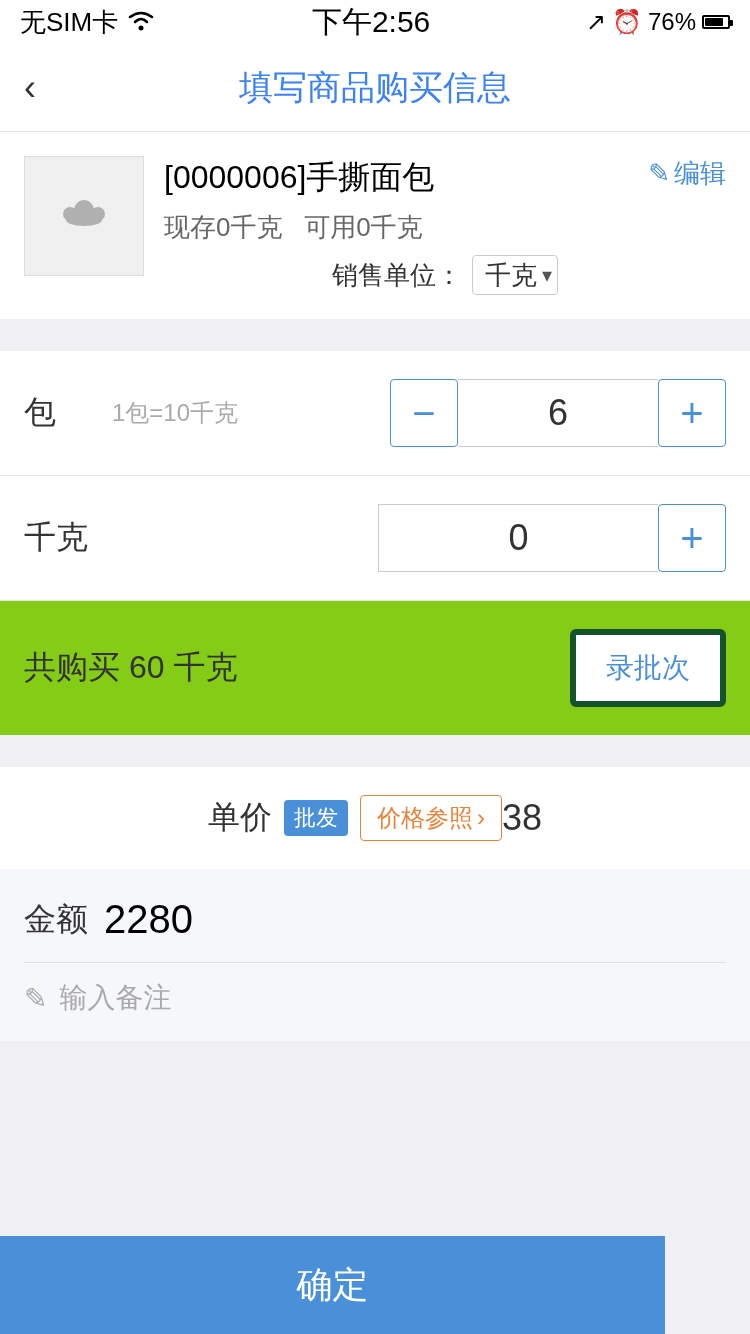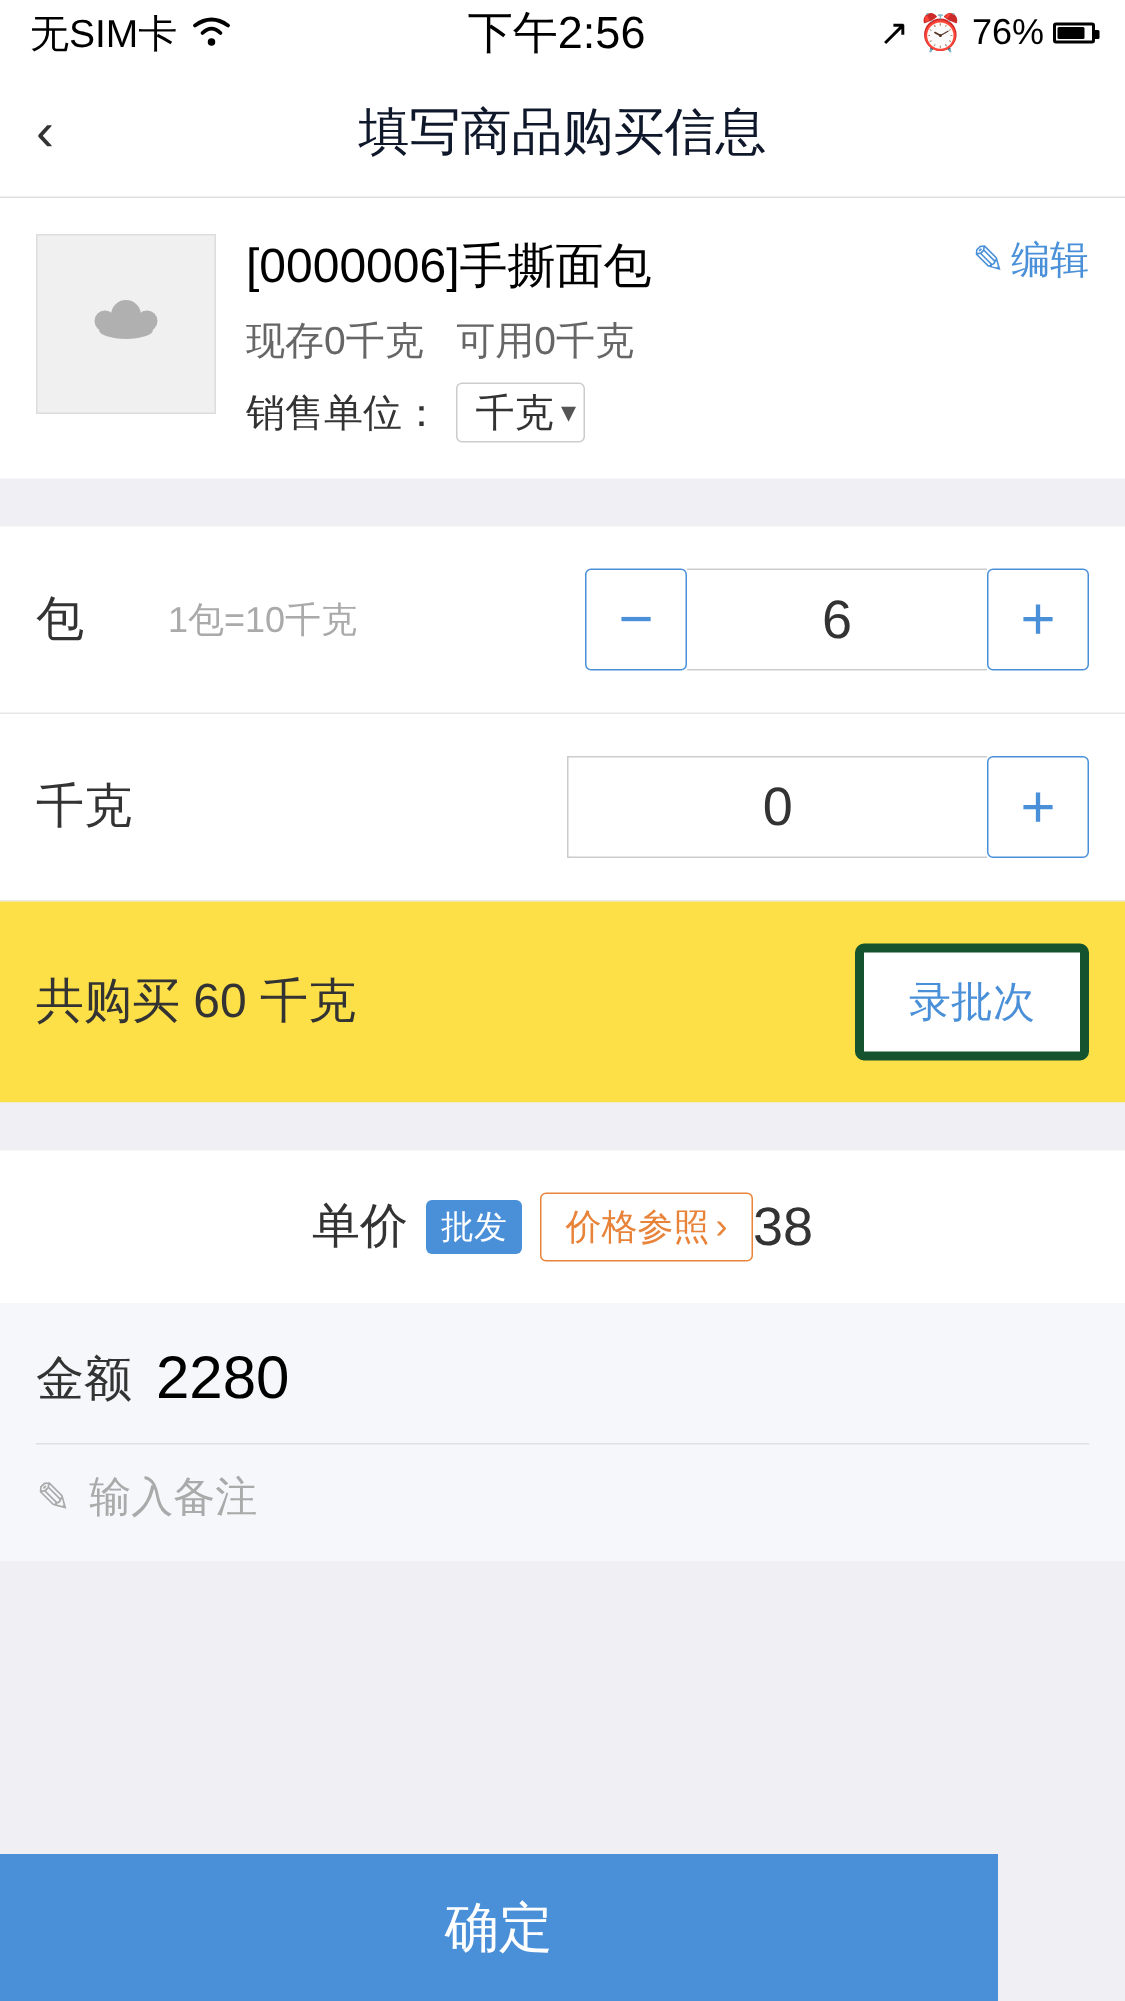--- a/index.html
+++ b/index.html
@@ -43,21 +43,21 @@
     .nav-back {
       position: absolute;
       left: 24px;
       font-size: 36px;
       color: #333;
       cursor: pointer;
     }
     .nav-title {
       font-size: 34px;
       font-weight: 500;
-      color: #0f172a;
+      color: #3b82f6;
     }
 
     
     .product-card {
       background: #fff;
       padding: 24px;
       display: flex;
       align-items: flex-start;
       gap: 20px;
       margin-bottom: 16px;
@@ -98,20 +98,21 @@
       font-size: 26px;
       color: #666;
       margin-bottom: 10px;
     }
     .product-unit-row {
       display: flex;
       align-items: center;
       gap: 10px;
       font-size: 26px;
       color: #333;
+      justify-content: center;
     }
     .unit-select {
       border: 1px solid #ccc;
       border-radius: 4px;
       padding: 4px 20px 4px 12px;
       font-size: 26px;
       color: #333;
       background: #fff;
       appearance: none;
       position: relative;
@@ -196,21 +197,21 @@
       border-right: none;
       text-align: center;
       font-size: 36px;
       color: #333;
       background: #fff;
       outline: none;
     }
 
     
     .total-row {
-      background: #fde047;
+      background: #84cc16;
       padding: 28px 24px;
       display: flex;
       align-items: center;
       justify-content: space-between;
       border-bottom: none;
     }
     .total-text {
       font-size: 32px;
       color: #333;
     }

